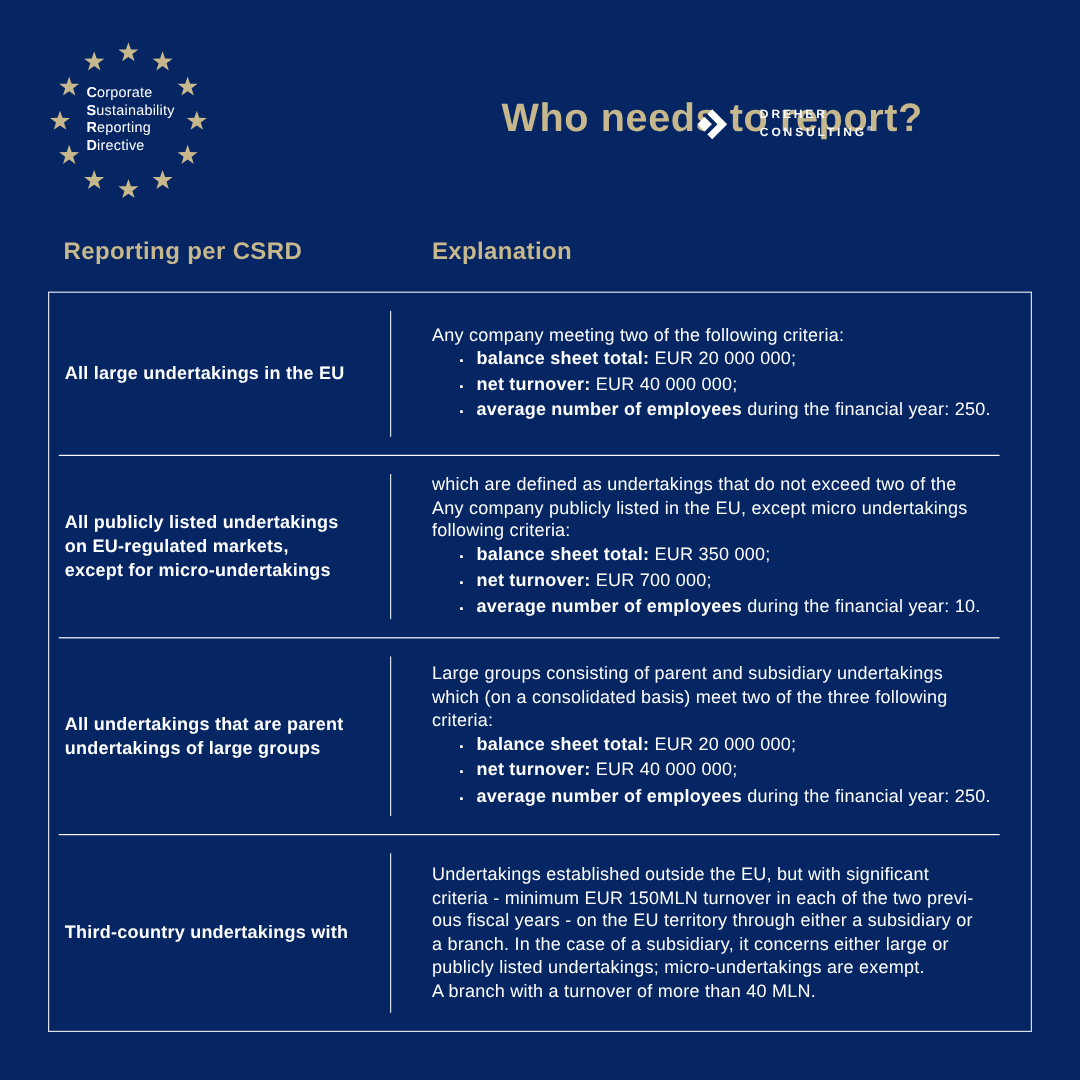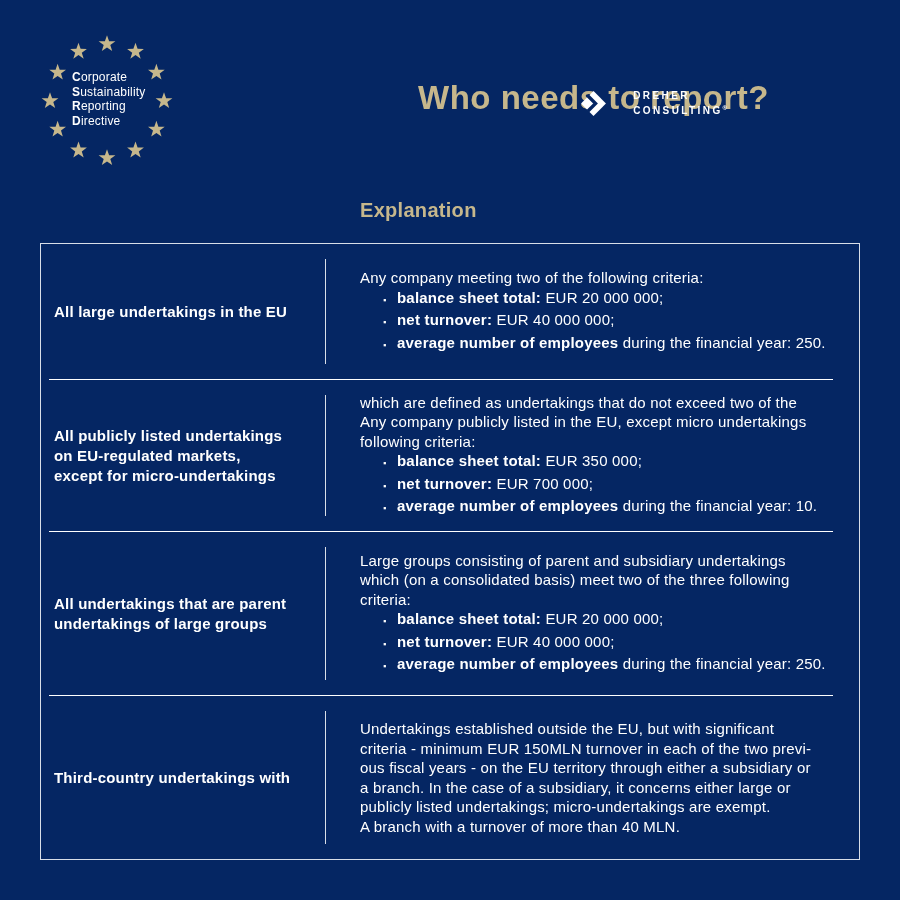--- a/index.html
+++ b/index.html
@@ -105,20 +105,21 @@
     <svg width="27" height="27" viewBox="0 0 26 26">
       <polygon points="13,1 25,13 13,25 1,13" fill="#ffffff"></polygon>
       <polyline class="diamond-cut" points="7.5,5.5 15,13 7.5,20.5"></polyline>
     </svg>
     <div class="brand-text">
       <span>DREHER</span>
       <span><span>CONSULTING</span><span class="reg">®</span></span>
     </div>
   </div>
 
+  <div class="col-h left">Reporting per CSRD</div>
   <div class="col-h right">Explanation</div>
 
   <div class="table" id="table-body">
   <div class="row">
     <div class="cell-label">
           <div class="label-line">All large undertakings in the EU</div>
         </div>
     <div class="v-divider"></div>
     <div class="cell-expl">
           <div class="expl-line">Any company meeting two of the following criteria:</div>

